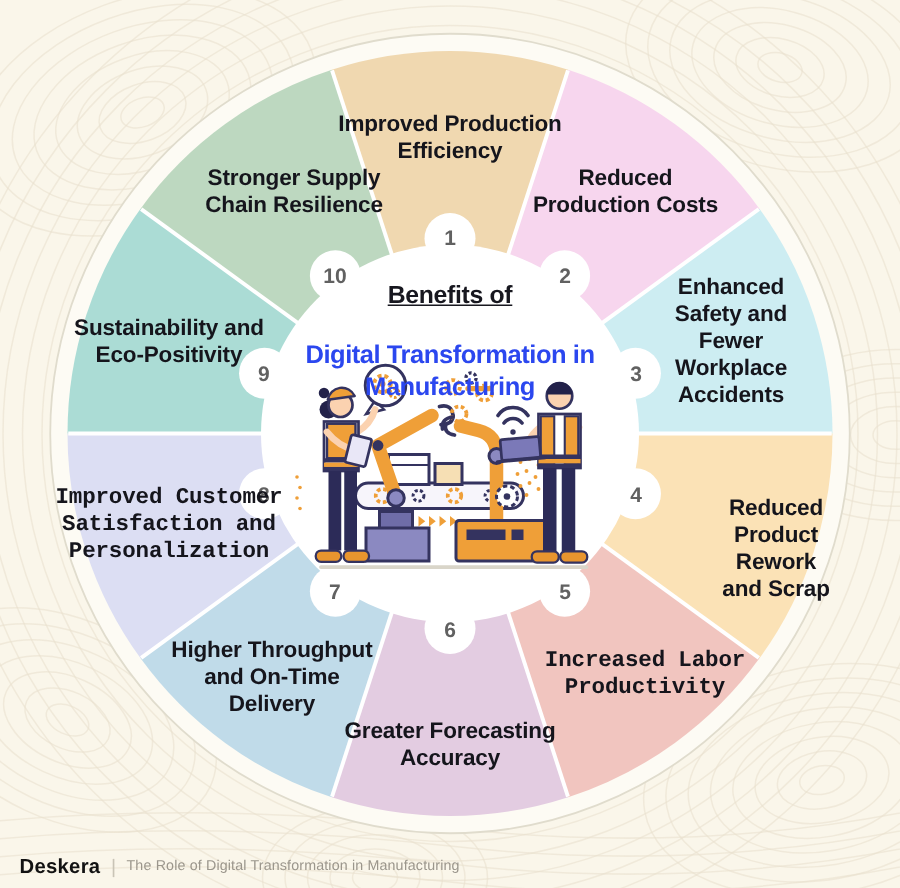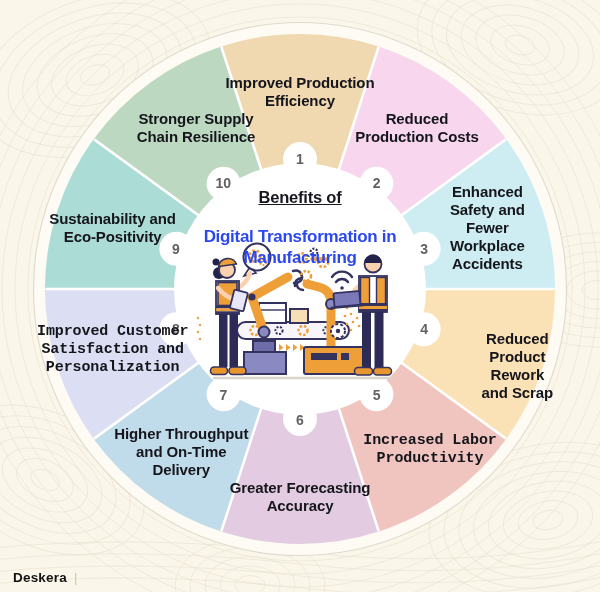--- a/index.html
+++ b/index.html
@@ -288,14 +288,15 @@
 
   <div class="title">
     <div class="title-black">Benefits of</div>
     <div class="title-blue" style="color: rgb(43, 71, 239);">Digital Transformation in
 Manufacturing</div>
   </div>
 
   <div class="footer">
     <span class="brand">Deskera</span>
     <span class="divider">|</span>
+    <span class="caption">The Role of Digital Transformation in Manufacturing</span>
   </div>
 </div>
 
 </body></html>

